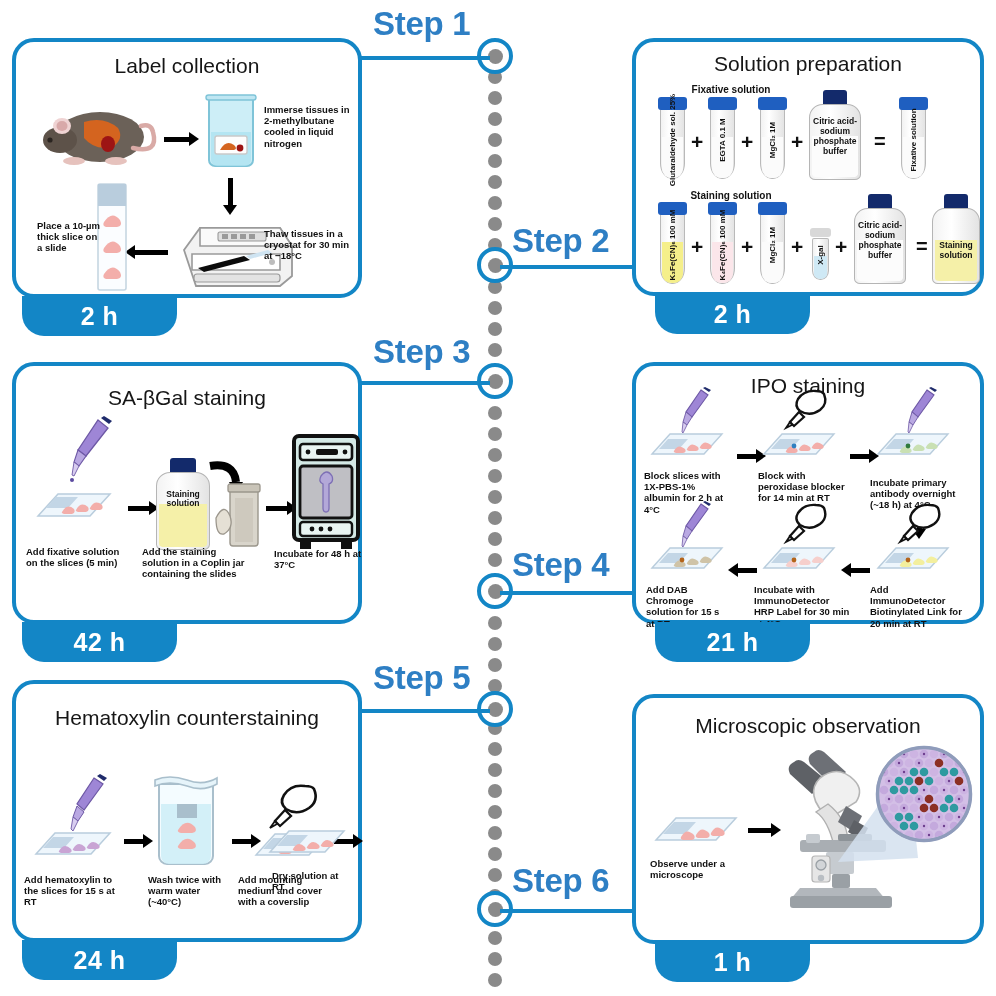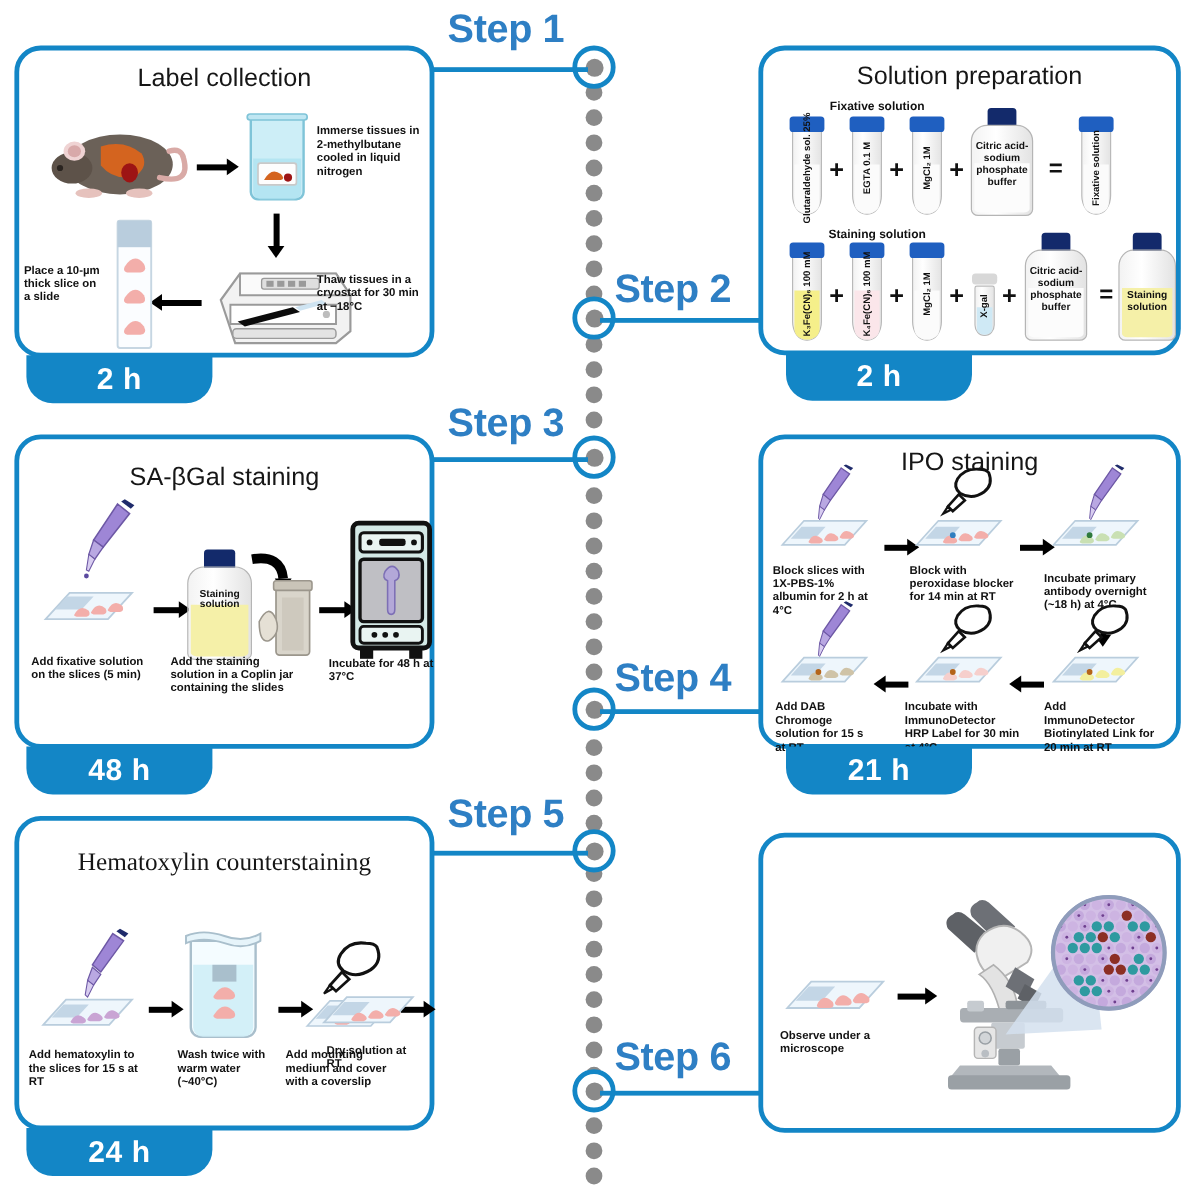--- a/index.html
+++ b/index.html
@@ -252,21 +252,21 @@
     <div class="arrow-l" style="left:118px;top:208px;width:34px;"></div>
 
     <svg style="position:absolute;left:78px;top:140px;" width="36" height="110" viewBox="0 0 36 110">
       <rect x="4" y="2" width="28" height="106" rx="2" fill="#fbfdff" stroke="#c6d6e2" stroke-width="1.6"></rect>
       <rect x="4" y="2" width="28" height="22" fill="#b9cddd"></rect>
       <path d="M10 40 q8 -12 16 -2 q3 6 -3 7 l-11 0 q-4 -1 -2 -5z" fill="#f3aeaa"></path>
       <path d="M10 66 q8 -12 16 -2 q3 6 -3 7 l-11 0 q-4 -1 -2 -5z" fill="#f3aeaa"></path>
       <path d="M10 92 q8 -12 16 -2 q3 6 -3 7 l-11 0 q-4 -1 -2 -5z" fill="#f3aeaa"></path>
     </svg>
 
-    <div class="cap" style="left:4px;top:178px;width:68px;">Place a 10-µm thick slice on a slide</div>
+    <div class="cap" style="left:21px;top:178px;width:68px;">Place a 10-µm thick slice on a slide</div>
   </div>
   <div class="badge" style="left:22px;top:296px;width:155px;height:40px;">2 h</div>
 
   <div class="panel" style="left:632px;top:38px;width:352px;height:258px;">
     <div class="panel-title" style="top:10px;">Solution preparation</div>
 
     <div class="mini-title" style="left:30px;top:42px;width:130px;">Fixative solution</div>
 
     <div class="tube" style="left:24px;top:55px;width:25px;height:82px;">
       <div class="body">
@@ -425,21 +425,21 @@
       <path d="M29 42 q6 -8 11 0 q2 6 -3 8 l0 24 q0 4 -3 4 q-3 0 -3 -4 l0 -24 q-5 -2 -2 -8z" fill="#b3a8d8" stroke="#7d6fb5" stroke-width="1.3"></path>
       <rect x="8" y="88" width="52" height="14" rx="3" fill="#e9f4f2" stroke="#111" stroke-width="2.4"></rect>
       <circle cx="20" cy="95" r="2.4" fill="#111"></circle>
         <circle cx="29" cy="95" r="2.4" fill="#111"></circle>
         <circle cx="38" cy="95" r="2.4" fill="#111"></circle>
       <rect x="8" y="106" width="11" height="9" fill="#111"></rect>
       <rect x="49" y="106" width="11" height="9" fill="#111"></rect>
     </svg>
     <div class="cap" style="left:258px;top:182px;width:104px;">Incubate for 48 h at 37°C</div>
   </div>
-  <div class="badge" style="left:22px;top:622px;width:155px;height:40px;">48 h</div>
+  <div class="badge" style="left:22px;top:622px;width:155px;height:40px;">42 h</div>
 
   <div class="panel" style="left:632px;top:362px;width:352px;height:262px;">
     <div class="panel-title" style="top:8px;">IPO staining</div>
 
     <svg style="position:absolute;left:14px;top:58px;" width="74" height="42" viewBox="0 0 74 42">
       <path d="M2 30 l18 -20 l52 0 l-18 20 z" fill="#eef6fc" stroke="#b9cddd" stroke-width="1.4"></path>
       <path d="M9 25 l9 -10 l20 0 l-9 10 z" fill="#c3d6e6"></path>
       <path d="M24 27 q4 -8 11 -2 q2 3 -2 4 l-7 0 q-3 -1 -2 -2z" fill="#f3aeaa"></path>
       <path d="M37 25 q4 -8 11 -2 q2 3 -2 4 l-7 0 q-3 -1 -2 -2z" fill="#f3aeaa"></path>
       <path d="M50 23 q4 -8 11 -2 q2 3 -2 4 l-7 0 q-3 -1 -2 -2z" fill="#f3aeaa"></path>
@@ -535,21 +535,21 @@
       <path d="M22 2 l7 5 l-16 22 l-6 -5 z" fill="#9e86d6" stroke="#6d58a5" stroke-width="1.1"></path>
       <path d="M24 0 l6 4 l2 -2 l-6 -3 z" fill="#1f2b6b"></path>
       <path d="M7 24 l6 5 l-5 8 l-4 -3 z" fill="#b9a8e2" stroke="#6d58a5" stroke-width="0.9"></path>
       <path d="M4 34 l4 3 l-4 8 l-1 -1 z" fill="#d8cdf0" stroke="#6d58a5" stroke-width="0.8"></path>
     </svg>
     <div class="cap" style="left:10px;top:218px;width:82px;">Add DAB Chromoge solution for 15 s at RT</div>
   </div>
   <div class="badge" style="left:655px;top:622px;width:155px;height:40px;">21 h</div>
 
   <div class="panel" style="left:12px;top:680px;width:350px;height:262px;">
-    <div class="panel-title" style="top:22px;font-family:Liberation Serif, serif;">Hematoxylin counterstaining</div>
+    <div class="panel-title" style="top:22px;">Hematoxylin counterstaining</div>
 
     <svg style="position:absolute;left:18px;top:138px;" width="78" height="46" viewBox="0 0 78 46">
       <path d="M2 32 l19 -21 l55 0 l-19 21 z" fill="#eef6fc" stroke="#b9cddd" stroke-width="1.5"></path>
       <path d="M9 26 l10 -11 l21 0 l-10 11 z" fill="#c3d6e6"></path>
       <path d="M25 29 q5 -9 12 -2 q2 3 -2 4 l-8 0 q-3 -1 -2 -2z" fill="#c9a4d4"></path>
       <path d="M39 27 q5 -9 12 -2 q2 3 -2 4 l-8 0 q-3 -1 -2 -2z" fill="#c9a4d4"></path>
       <path d="M53 25 q5 -9 12 -2 q2 3 -2 4 l-8 0 q-3 -1 -2 -2z" fill="#c9a4d4"></path>
     </svg>
     <svg style="position:absolute;left:52px;top:92px;" width="38" height="66" viewBox="0 0 38 66">
       <path d="M26 2 l9 6 l-19 26 l-7 -6 z" fill="#9e86d6" stroke="#6d58a5" stroke-width="1.2"></path>
@@ -598,20 +598,21 @@
     <path d="M9 26 l10 -11 l21 0 l-10 11 z" fill="#c3d6e6"></path>
     <path d="M25 29 q5 -9 12 -2 q2 3 -2 4 l-8 0 q-3 -1 -2 -2z" fill="#f3aeaa"></path>
     <path d="M39 27 q5 -9 12 -2 q2 3 -2 4 l-8 0 q-3 -1 -2 -2z" fill="#f3aeaa"></path>
     <path d="M53 25 q5 -9 12 -2 q2 3 -2 4 l-8 0 q-3 -1 -2 -2z" fill="#f3aeaa"></path>
   </svg>
   <div class="cap" style="left:272px;top:870px;width:74px;">Dry solution at RT</div>
 
   <div class="badge" style="left:22px;top:940px;width:155px;height:40px;">24 h</div>
 
   <div class="panel" style="left:632px;top:694px;width:352px;height:250px;">
+    <div class="panel-title" style="top:16px;">Microscopic observation</div>
 
     <svg style="position:absolute;left:18px;top:108px;" width="84" height="50" viewBox="0 0 84 50">
       <path d="M2 34 l20 -22 l60 0 l-20 22 z" fill="#eef6fc" stroke="#b9cddd" stroke-width="1.5"></path>
       <path d="M9 28 l11 -12 l22 0 l-11 12 z" fill="#c3d6e6"></path>
       <path d="M27 31 q5 -10 13 -2 q2 4 -2 5 l-9 0 q-3 -1 -2 -3z" fill="#f3aeaa"></path>
       <path d="M42 29 q5 -10 13 -2 q2 4 -2 5 l-9 0 q-3 -1 -2 -3z" fill="#f3aeaa"></path>
       <path d="M57 27 q5 -10 13 -2 q2 4 -2 5 l-9 0 q-3 -1 -2 -3z" fill="#f3aeaa"></path>
     </svg>
     <div class="cap" style="left:14px;top:160px;width:92px;">Observe under a microscope</div>
 
@@ -769,14 +770,15 @@
             <circle cx="50" cy="82" r="1.2"></circle>
             <circle cx="70" cy="82" r="1.2"></circle>
           <circle cx="15" cy="91" r="1.2"></circle>
             <circle cx="55" cy="91" r="1.2"></circle>
             <circle cx="75" cy="91" r="1.2"></circle>
         </g>
       </g>
       <circle cx="50" cy="50" r="46.5" fill="none" stroke="#8f9cbb" stroke-width="3.5"></circle>
     </svg>
   </div>
+  <div class="badge" style="left:655px;top:942px;width:155px;height:40px;">1 h</div>
 
 </div>
 
 </body></html>

